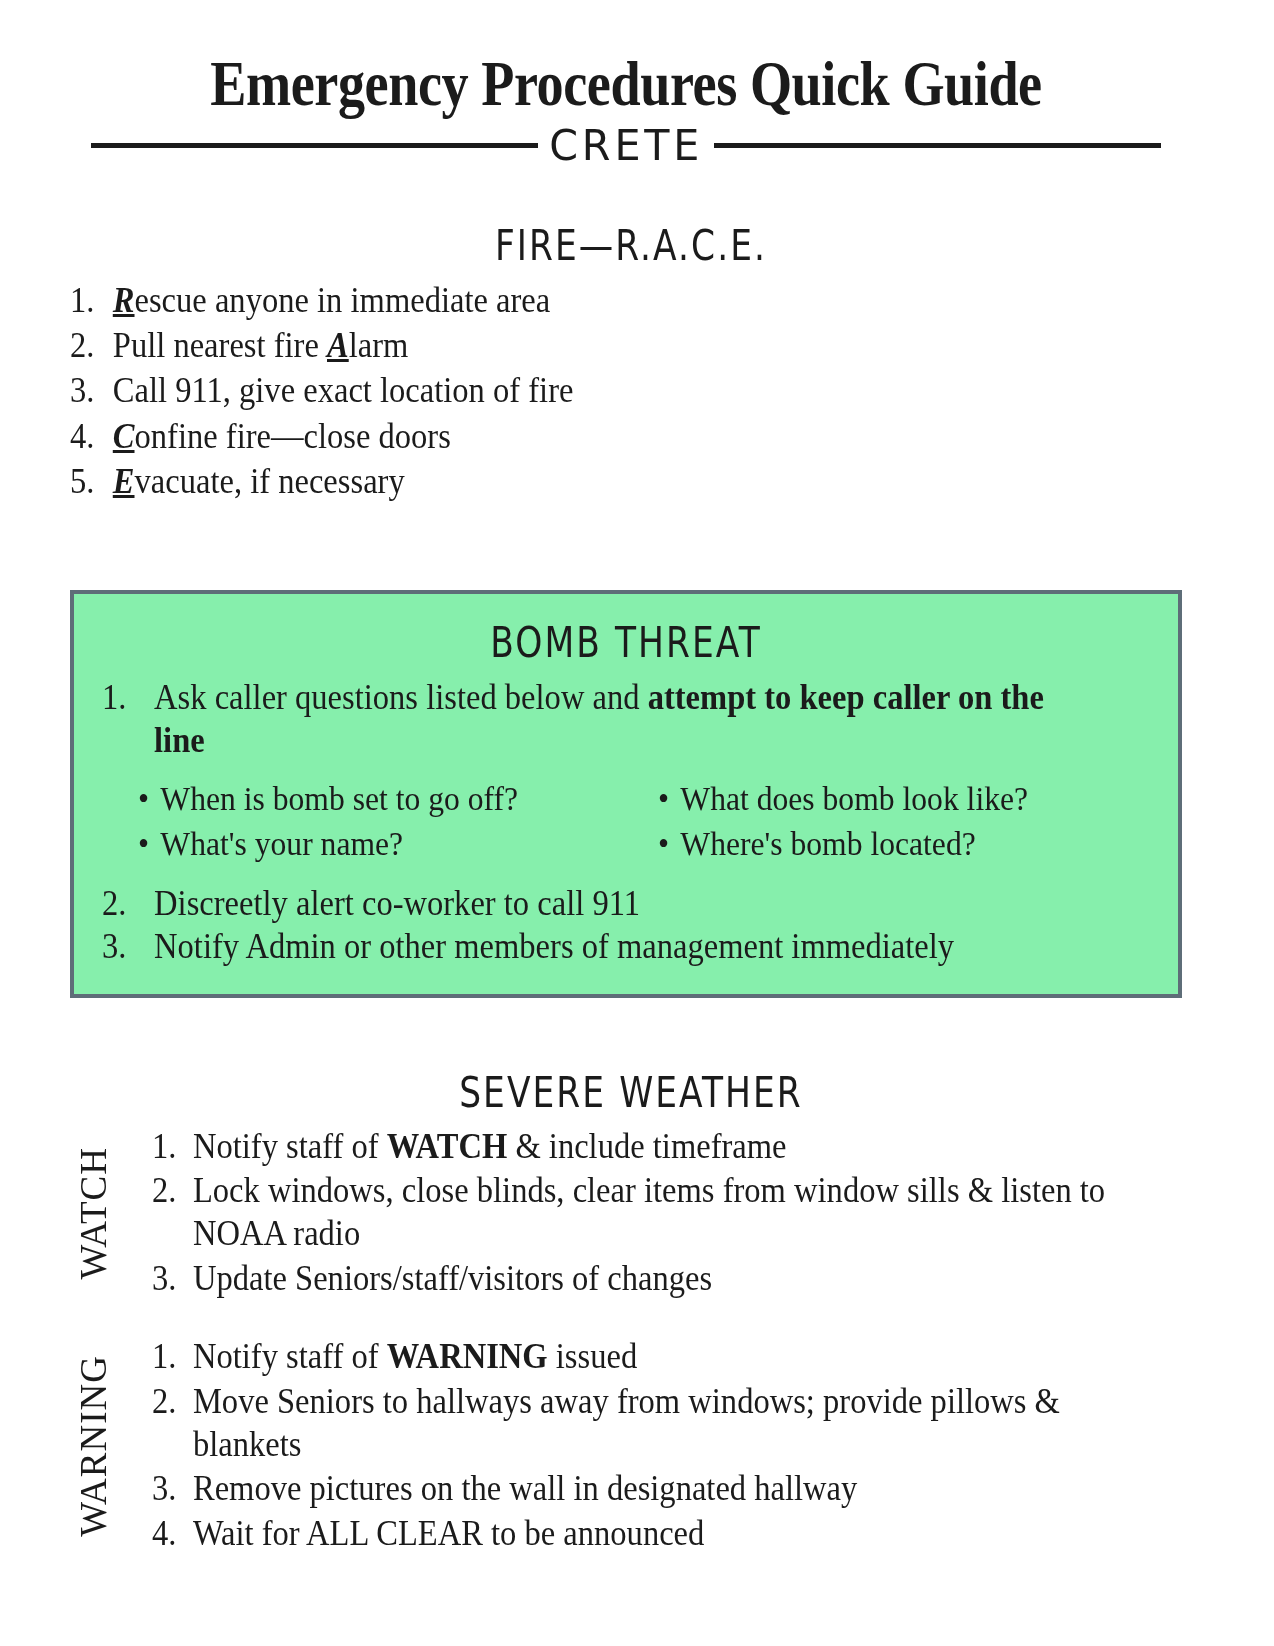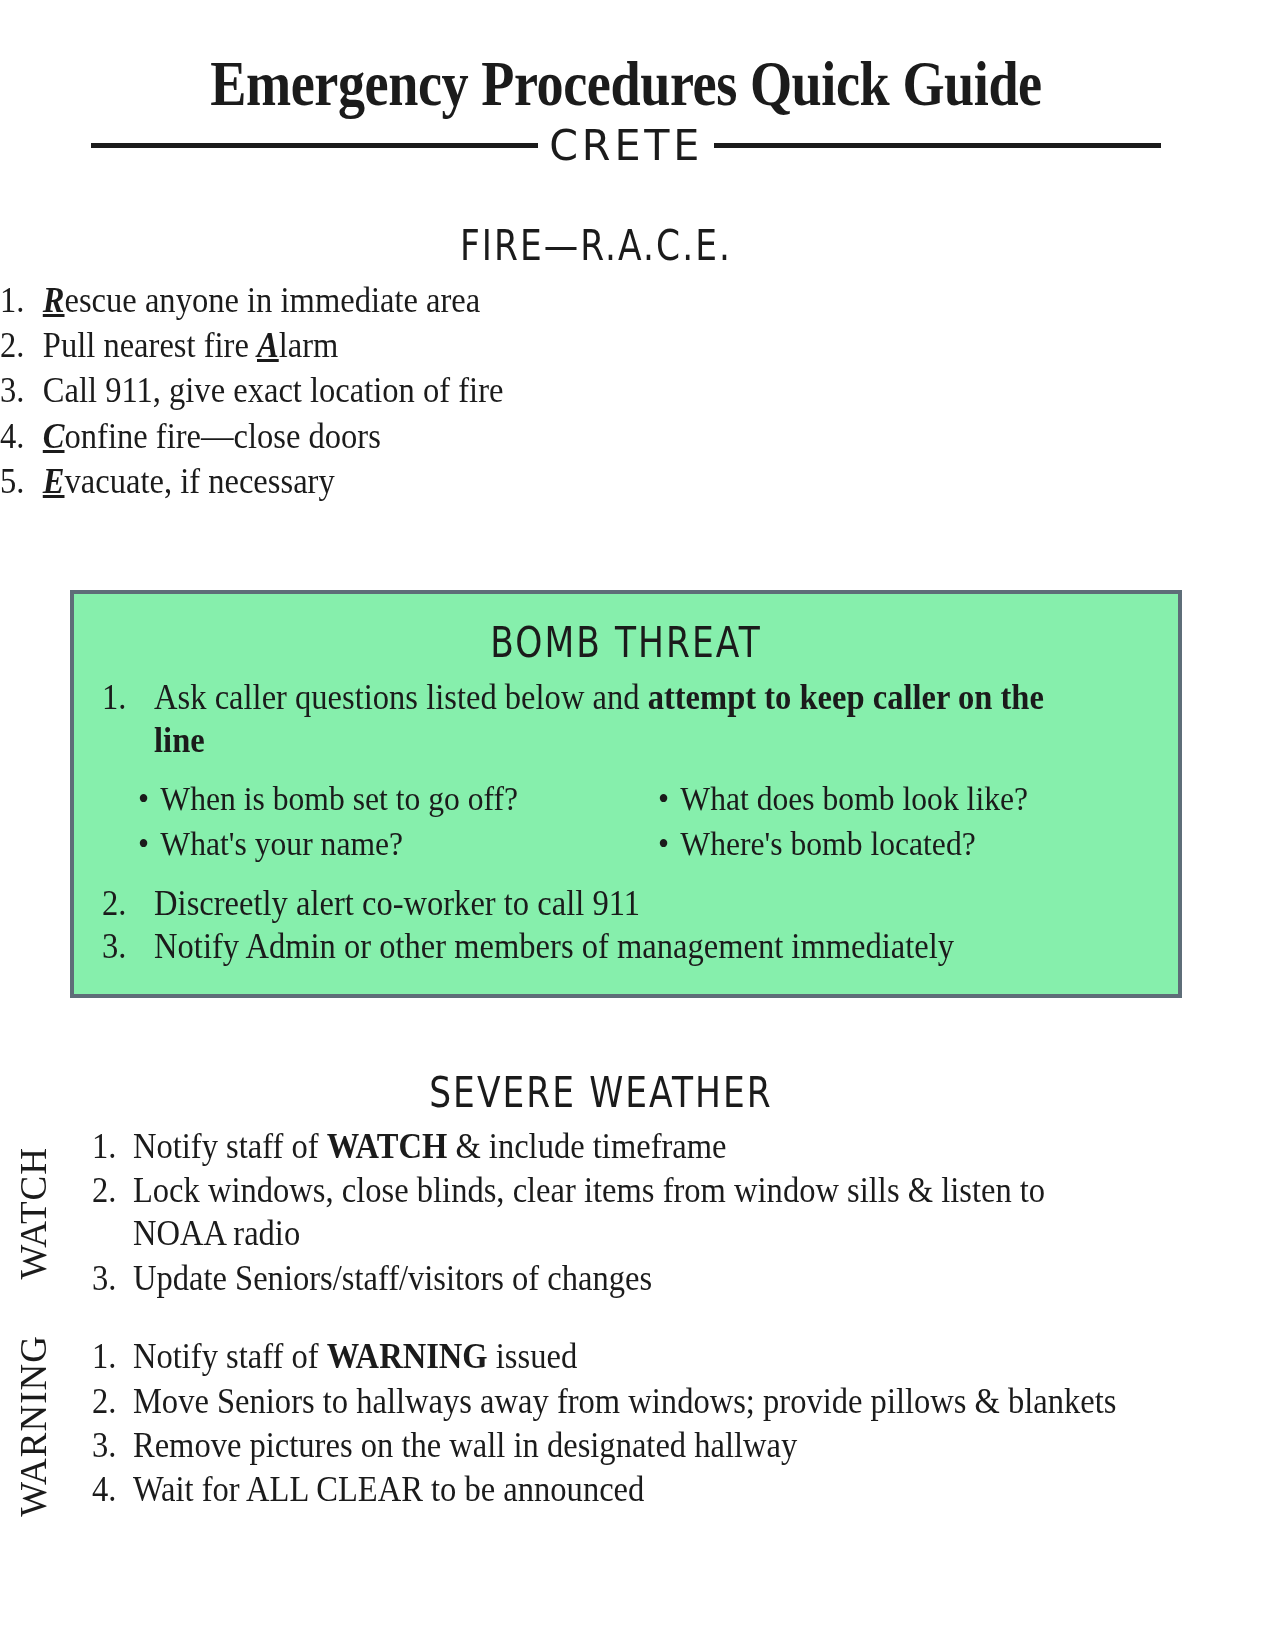--- a/index.html
+++ b/index.html
@@ -99,20 +99,21 @@
   b.emph { font-weight: bold; }
   .race-letter {
     font-weight: bold;
     font-style: italic;
     text-decoration: underline;
   }
 
   
   .fire-block {
     margin-top: 56px;
+    padding-left: 70px;
     padding-right: 60px;
   }
   .fire-block .section-head { margin-bottom: 10px; }
   .fire-list > li { margin-bottom: 2px; }
 
   
   .bomb-box {
     margin: 86px 70px 0 70px;
     background: #86efac;
     border: 4px solid #5e6d78;
@@ -139,20 +140,21 @@
     transform-origin: left center;
   }
   .question-grid .q .dot {
     flex: 0 0 auto;
     width: 24px;
   }
 
   
   .weather-block {
     margin-top: 72px;
+    padding-left: 60px;
     padding-right: 50px;
   }
   .weather-block .section-head { margin-bottom: 8px; }
 
   .weather-row {
     display: flex;
     align-items: stretch;
   }
   .side-label {
     flex: 0 0 auto;

